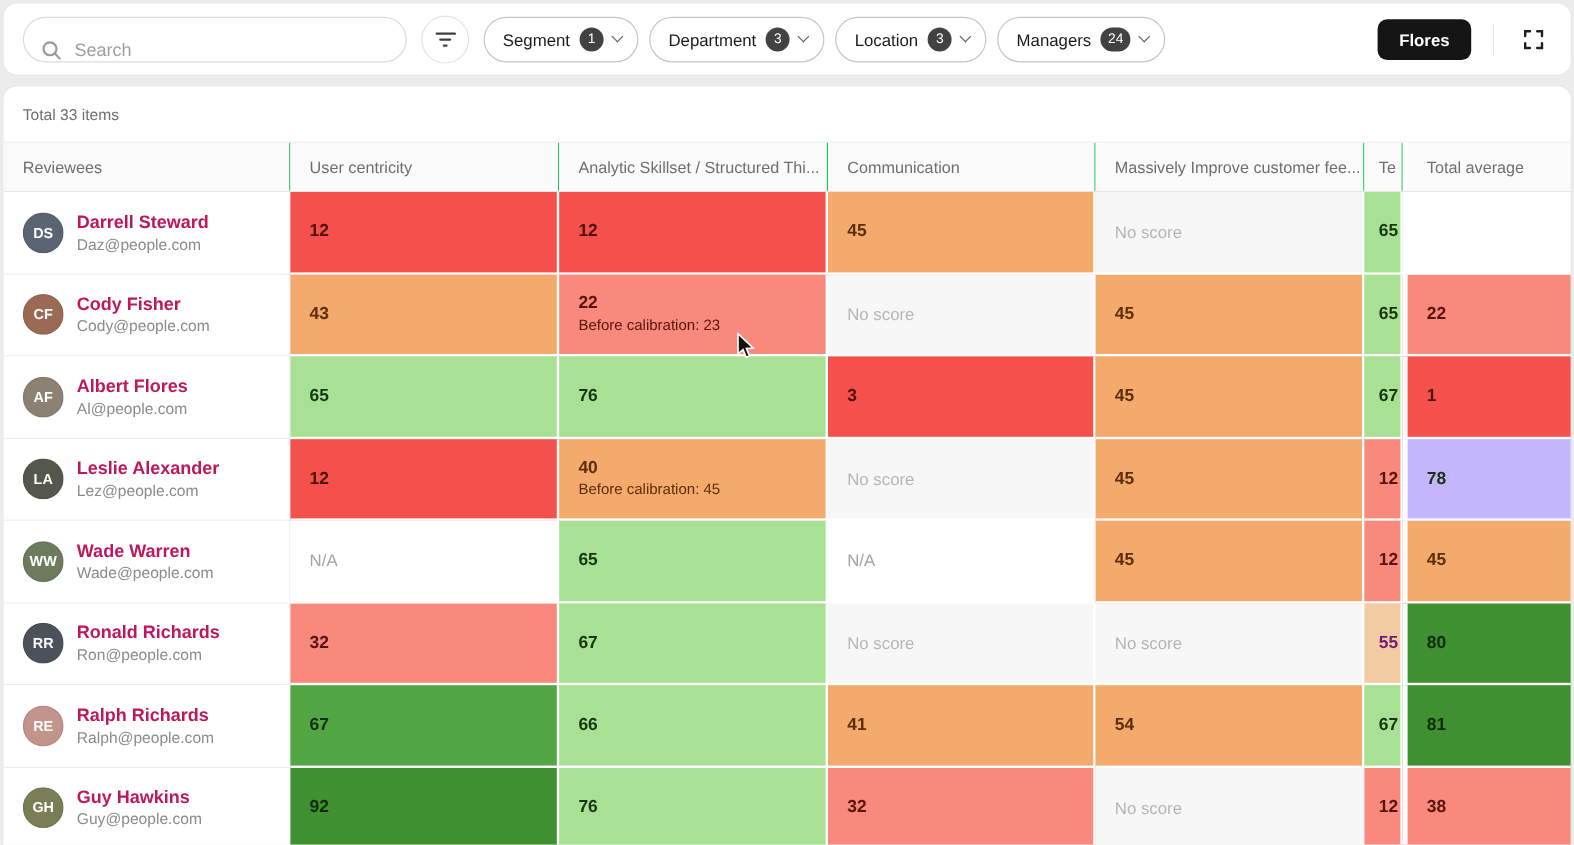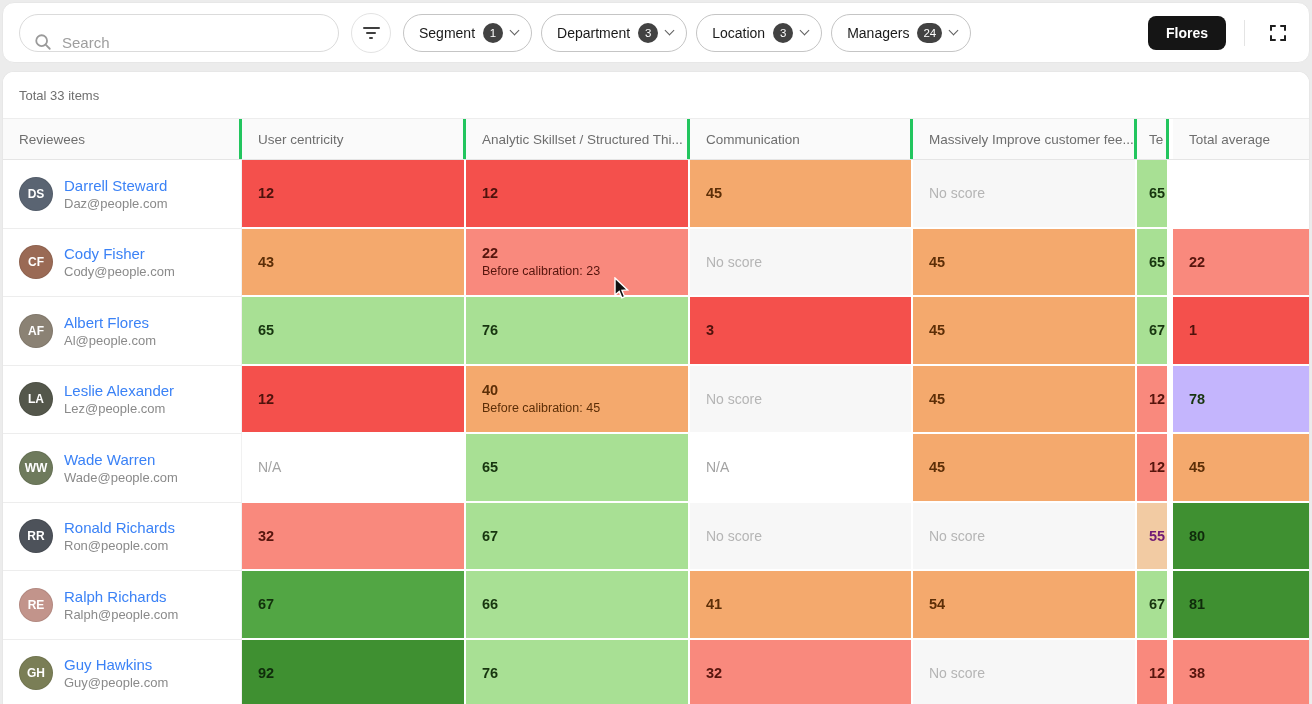--- a/index.html
+++ b/index.html
@@ -41,42 +41,42 @@
 
   
   .content { margin:8px 2px 0 2px; height:633px; background:#fff;
     border:1px solid #E7E7E7; border-bottom:none; border-radius:12px 12px 0 0; overflow:hidden; }
   .total-strip { height:47px; display:flex; align-items:center; padding:0 16px;
     font-size:13px; color:#6F6F6F; border-bottom:1px solid #EDEDED; background:#fff; }
 
   .grid { display:grid; grid-template-columns:239px 224px 224px 223px 224px 32px 1fr; }
   .thead { background:#FAFAFA; border-bottom:1px solid #E5E5E5; height:41px; }
   .th { display:flex; align-items:center; padding:0 16px; font-size:13.5px; color:#6E6E6E;
-    border-right:3px solid #22c55e; white-space:nowrap; overflow:hidden; background:#FAFAFA; }
+    border-right:1px solid #22c55e; white-space:nowrap; overflow:hidden; background:#FAFAFA; }
   .th.te { padding:0 0 0 12px; }
   .th.total { border-right:none; border-left:4px solid #FFFFFF; }
 
   .rows { }
   .tr { height:68.5px; }
   .cell { display:flex; flex-direction:column; justify-content:center; padding:0 16px;
     border-right:2px solid #fff; border-bottom:2px solid #fff; overflow:hidden; }
   .cell .score { font-size:14.5px; font-weight:700; white-space:nowrap; }
   .cell .sub { font-size:12.5px; margin-top:3px; white-space:nowrap; }
   .cell.muted .score { font-weight:400; font-size:14px; }
   .cell.te { padding:0 0 0 12px; }
   .cell.total { border-right:none; border-left:4px solid #FFFFFF; }
 
   .reviewee { display:flex; flex-direction:row; align-items:center; gap:11px;
     background:#fff; border-bottom:1px solid #EDEDED; border-right:1px solid #F1F1F1;
     padding:0 16px; }
   .avatar { width:34px; height:34px; border-radius:50%; flex:0 0 34px;
     display:flex; align-items:center; justify-content:center; color:#fff;
     font-size:12px; font-weight:700; border:1px solid rgba(0,0,0,.08); }
   .who { display:flex; flex-direction:column; overflow:hidden; }
-  .nm { font-size:15px; font-weight:400; color:#3b82f6; white-space:nowrap; cursor:pointer; }
+  .nm { font-size:15px; font-weight:700; color:#be185d; white-space:nowrap; cursor:pointer; }
   .em { font-size:13px; color:#8A8A8A; margin-top:2px; white-space:nowrap; }
 
   
   .cursor { position:absolute; left:612px; top:277px; pointer-events:none; z-index:50; }
 </style>
 </head>
 <body>
 
 <div class="topbar">
   <div class="search">

